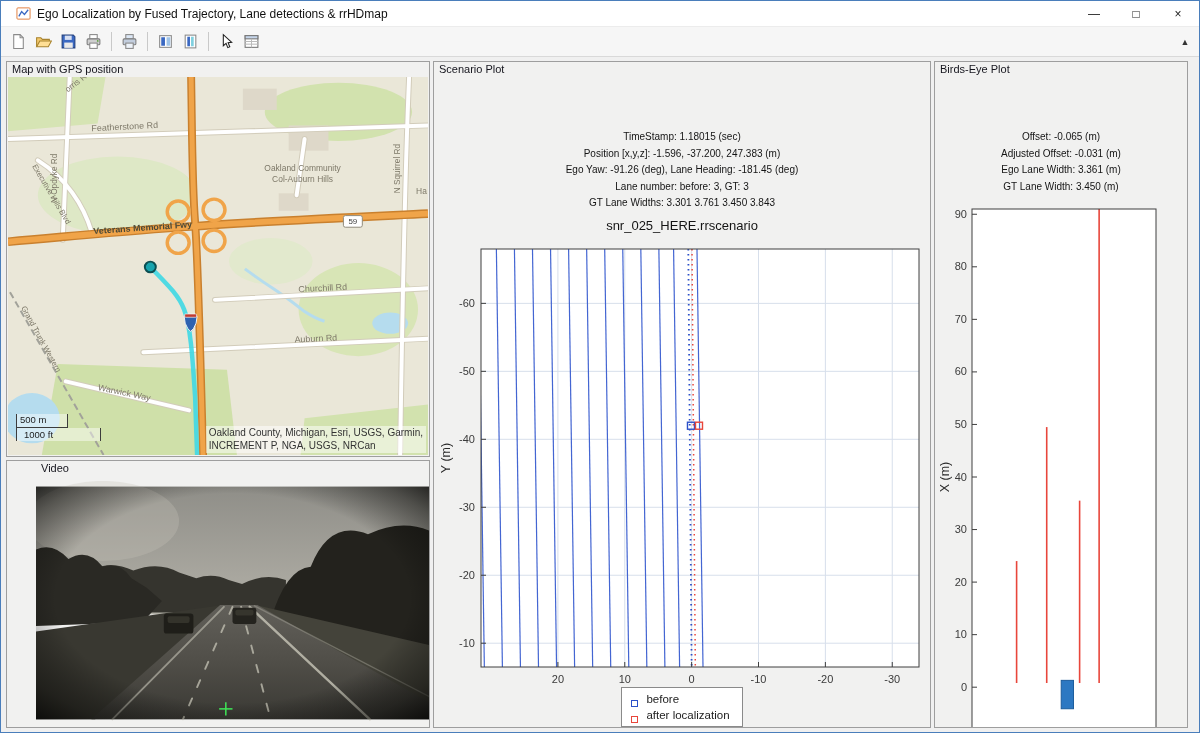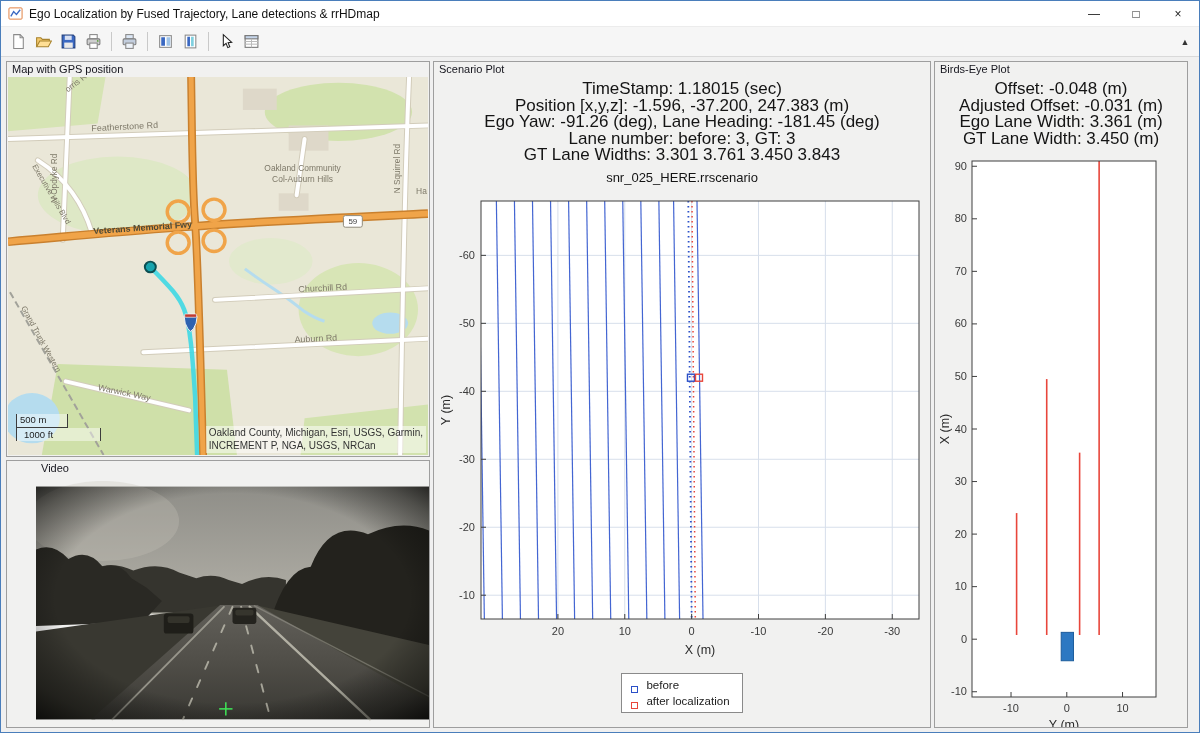--- a/index.html
+++ b/index.html
@@ -5,21 +5,21 @@
   * { box-sizing: border-box; margin: 0; padding: 0; }
   html,body { width:1200px; height:733px; overflow:hidden; background:#fff;
     font-family:"Liberation Sans", sans-serif; }
   svg text { font-family:"Liberation Sans", sans-serif; }
 
   .window { width:1200px; height:733px; border:1px solid #4a7ebb; background:#f0f0f0;
     display:flex; flex-direction:column; }
 
   
   .titlebar { flex:0 0 26px; background:#ffffff; display:flex; align-items:center;
-    padding-left:7px; gap:6px; border-bottom:1px solid #ececec; }
+    padding-left:15px; gap:6px; border-bottom:1px solid #ececec; }
   .titlebar .app-icon svg { width:15px; height:15px; display:block; }
   .titlebar .title { font-size:12px; color:#111; white-space:nowrap; }
   .win-controls { margin-left:auto; display:flex; height:100%; }
   .win-btn { width:42px; height:100%; display:flex; align-items:center; justify-content:center;
     font-size:12px; color:#222; }
 
   
   .toolbar { flex:0 0 30px; background:#f6f6f6; border-bottom:1px solid #d9d9d9;
     display:flex; align-items:center; padding:0 6px; gap:2px; }
   .tbtn { width:23px; height:23px; display:flex; align-items:center; justify-content:center;
@@ -52,21 +52,21 @@
   .attribution { position:absolute; right:2px; bottom:2px; font-size:10px; line-height:12.5px;
     color:#333; background:rgba(255,255,255,.5); padding:1px 3px; text-align:left; }
 
   
   .video-wrap { flex:1; display:flex; justify-content:center; align-items:flex-start;
     padding-top:5px; min-height:0; }
 
   
   .plot-body { flex:1; display:flex; flex-direction:column; align-items:center;
     padding-top:4px; min-height:0; }
-  .info { font-size:17px; line-height:16.5px; color:#141414; text-align:center; }
+  .info { font-size:10px; line-height:16.5px; color:#141414; text-align:center;margin-top:48px; }
   .plot-title { font-size:13px; color:#141414; margin:6px 0 10px; }
   .legend { border:1px solid #8a8a8a; background:#fff; padding:3px 12px 3px 9px; margin-top:2px; }
   .legend-row { display:flex; align-items:flex-end; gap:8px; font-size:11.5px; color:#222;
     line-height:16px; }
   .legend-swatch { width:7px; height:7px; border:1.5px solid #000; background:#fff; flex:0 0 auto; }
 </style>
 </head>
 <body>
 
 <div class="window">
@@ -388,21 +388,21 @@
             <span>after localization</span>
           </div>
         </div>
       </div>
     </div>
 
     <div class="panel panel-bird">
       <div class="ptitle">Birds-Eye Plot</div>
       <div class="plot-body">
         <div class="info">
-          <div>Offset: -0.048 (m)</div>
+          <div>Offset: -0.065 (m)</div>
           <div>Adjusted Offset: -0.031 (m)</div>
           <div>Ego Lane Width: 3.361 (m)</div>
           <div>GT Lane Width: 3.450 (m)</div>
         </div>
         <svg id="birdseye-svg" width="246" height="582" style="margin-top:6px">
             <rect x="34" y="8" width="184" height="536" fill="#ffffff"></rect>
             <clipPath id="bclip">
               <rect x="34" y="8" width="184" height="536"></rect>
             </clipPath>
             <g clip-path="url(#bclip)">

